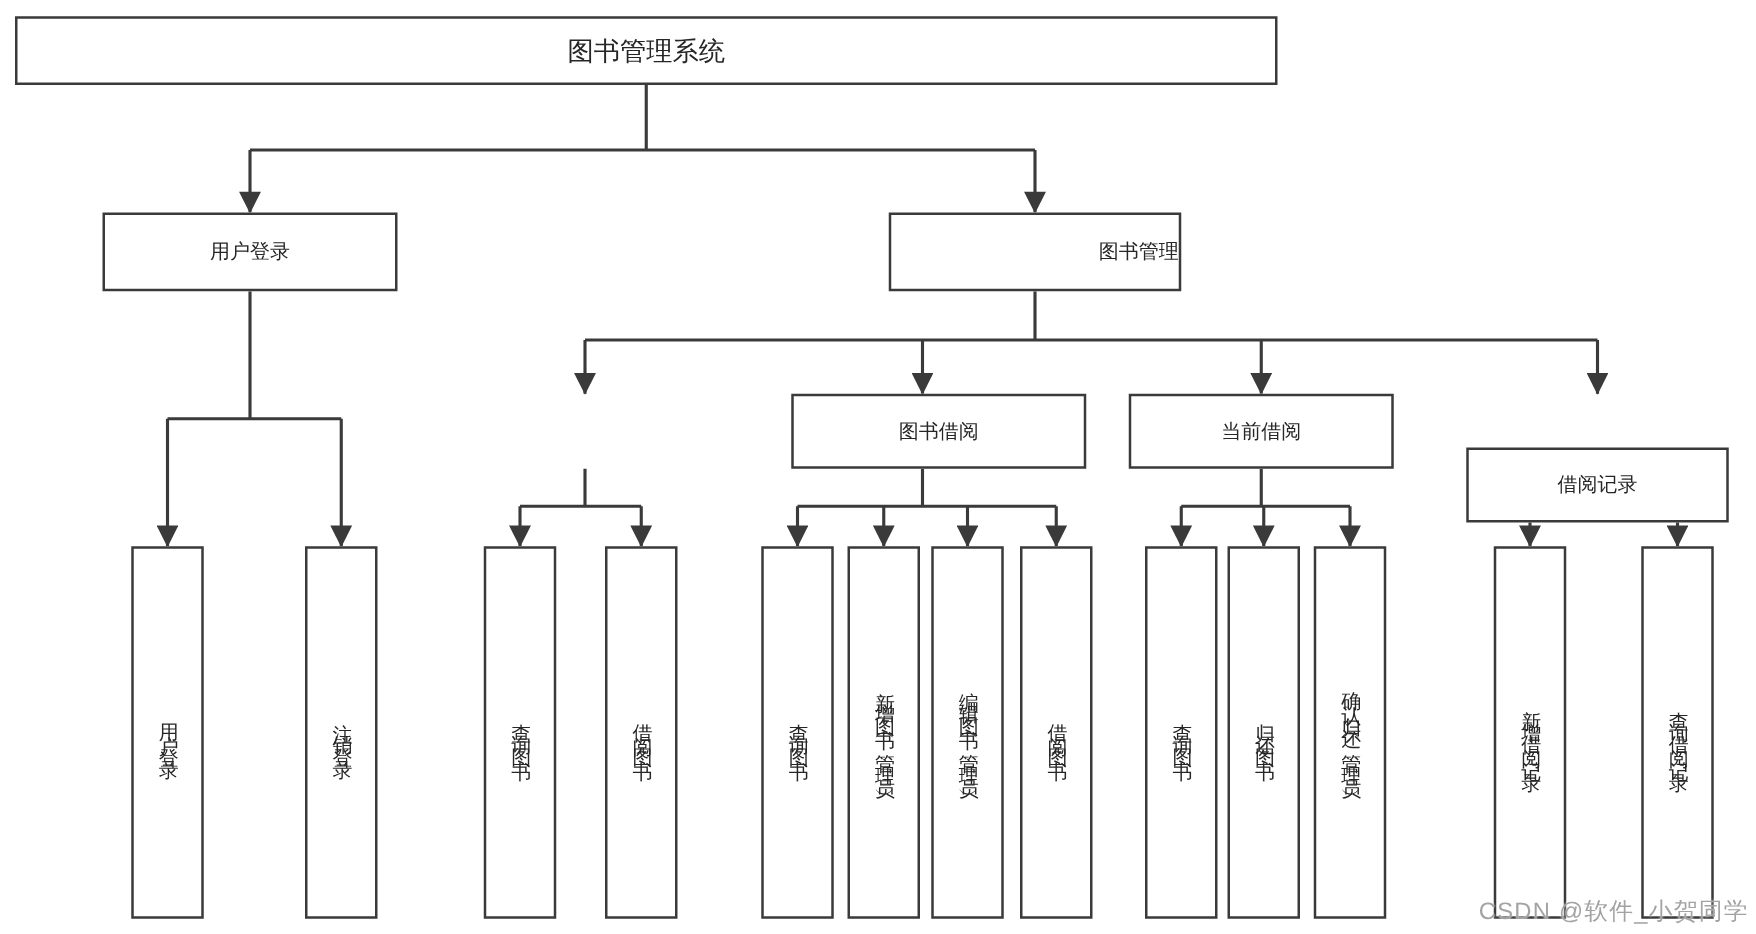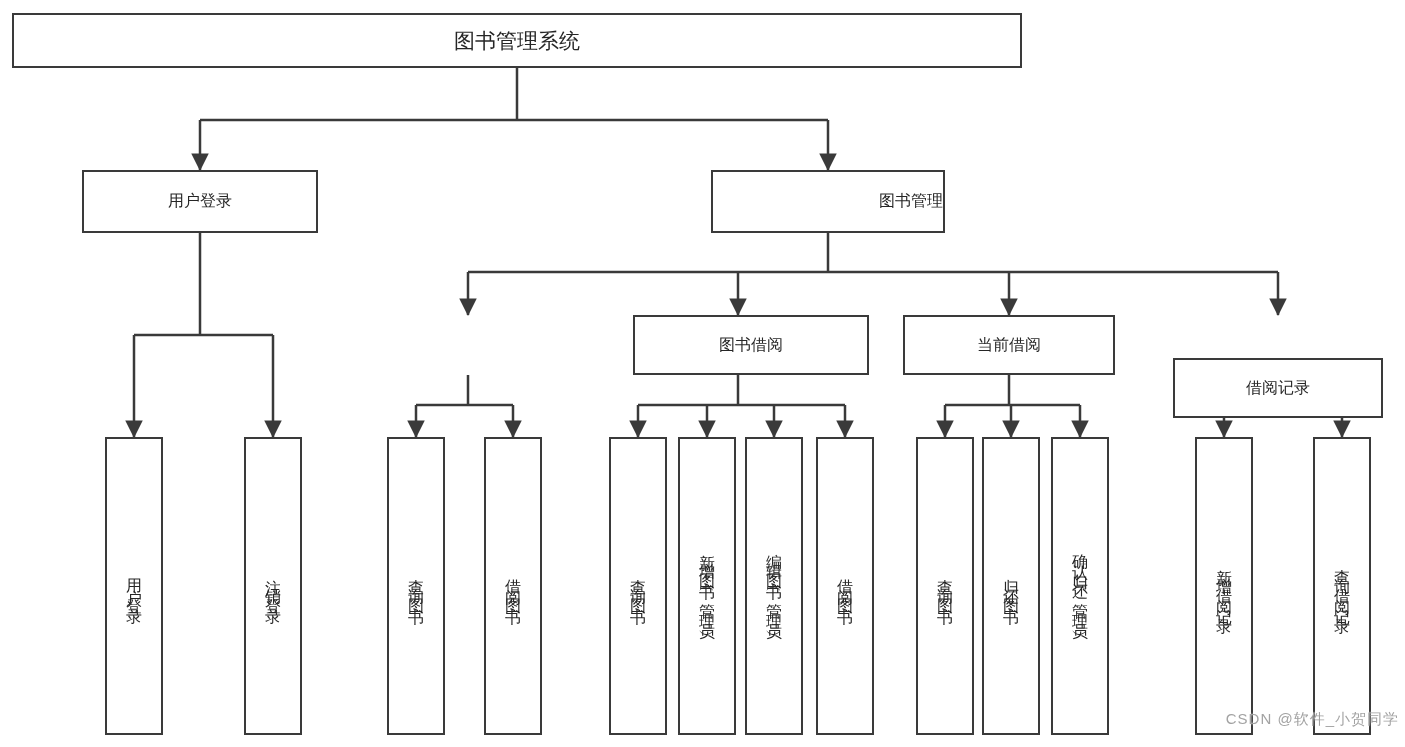--- a/index.html
+++ b/index.html
@@ -45,22 +45,22 @@
   .v-node span {
     writing-mode: vertical-rl;
     text-orientation: mixed;
     letter-spacing: 10px;
     line-height: 1;
     white-space: nowrap;
   }
   .watermark {
     position: absolute;
     right: 6px;
-    bottom: 18px;
-    font-size: 15px;
+    bottom: 5px;
+    font-size: 19px;
     color: var(--watermark, #a3a3a3);
     text-shadow: 0 0 2px rgba(255,255,255,0.9);
     letter-spacing: 1px;
     z-index: 5;
     text-align: right;
   }
 </style>
 </head>
 <body>
 

